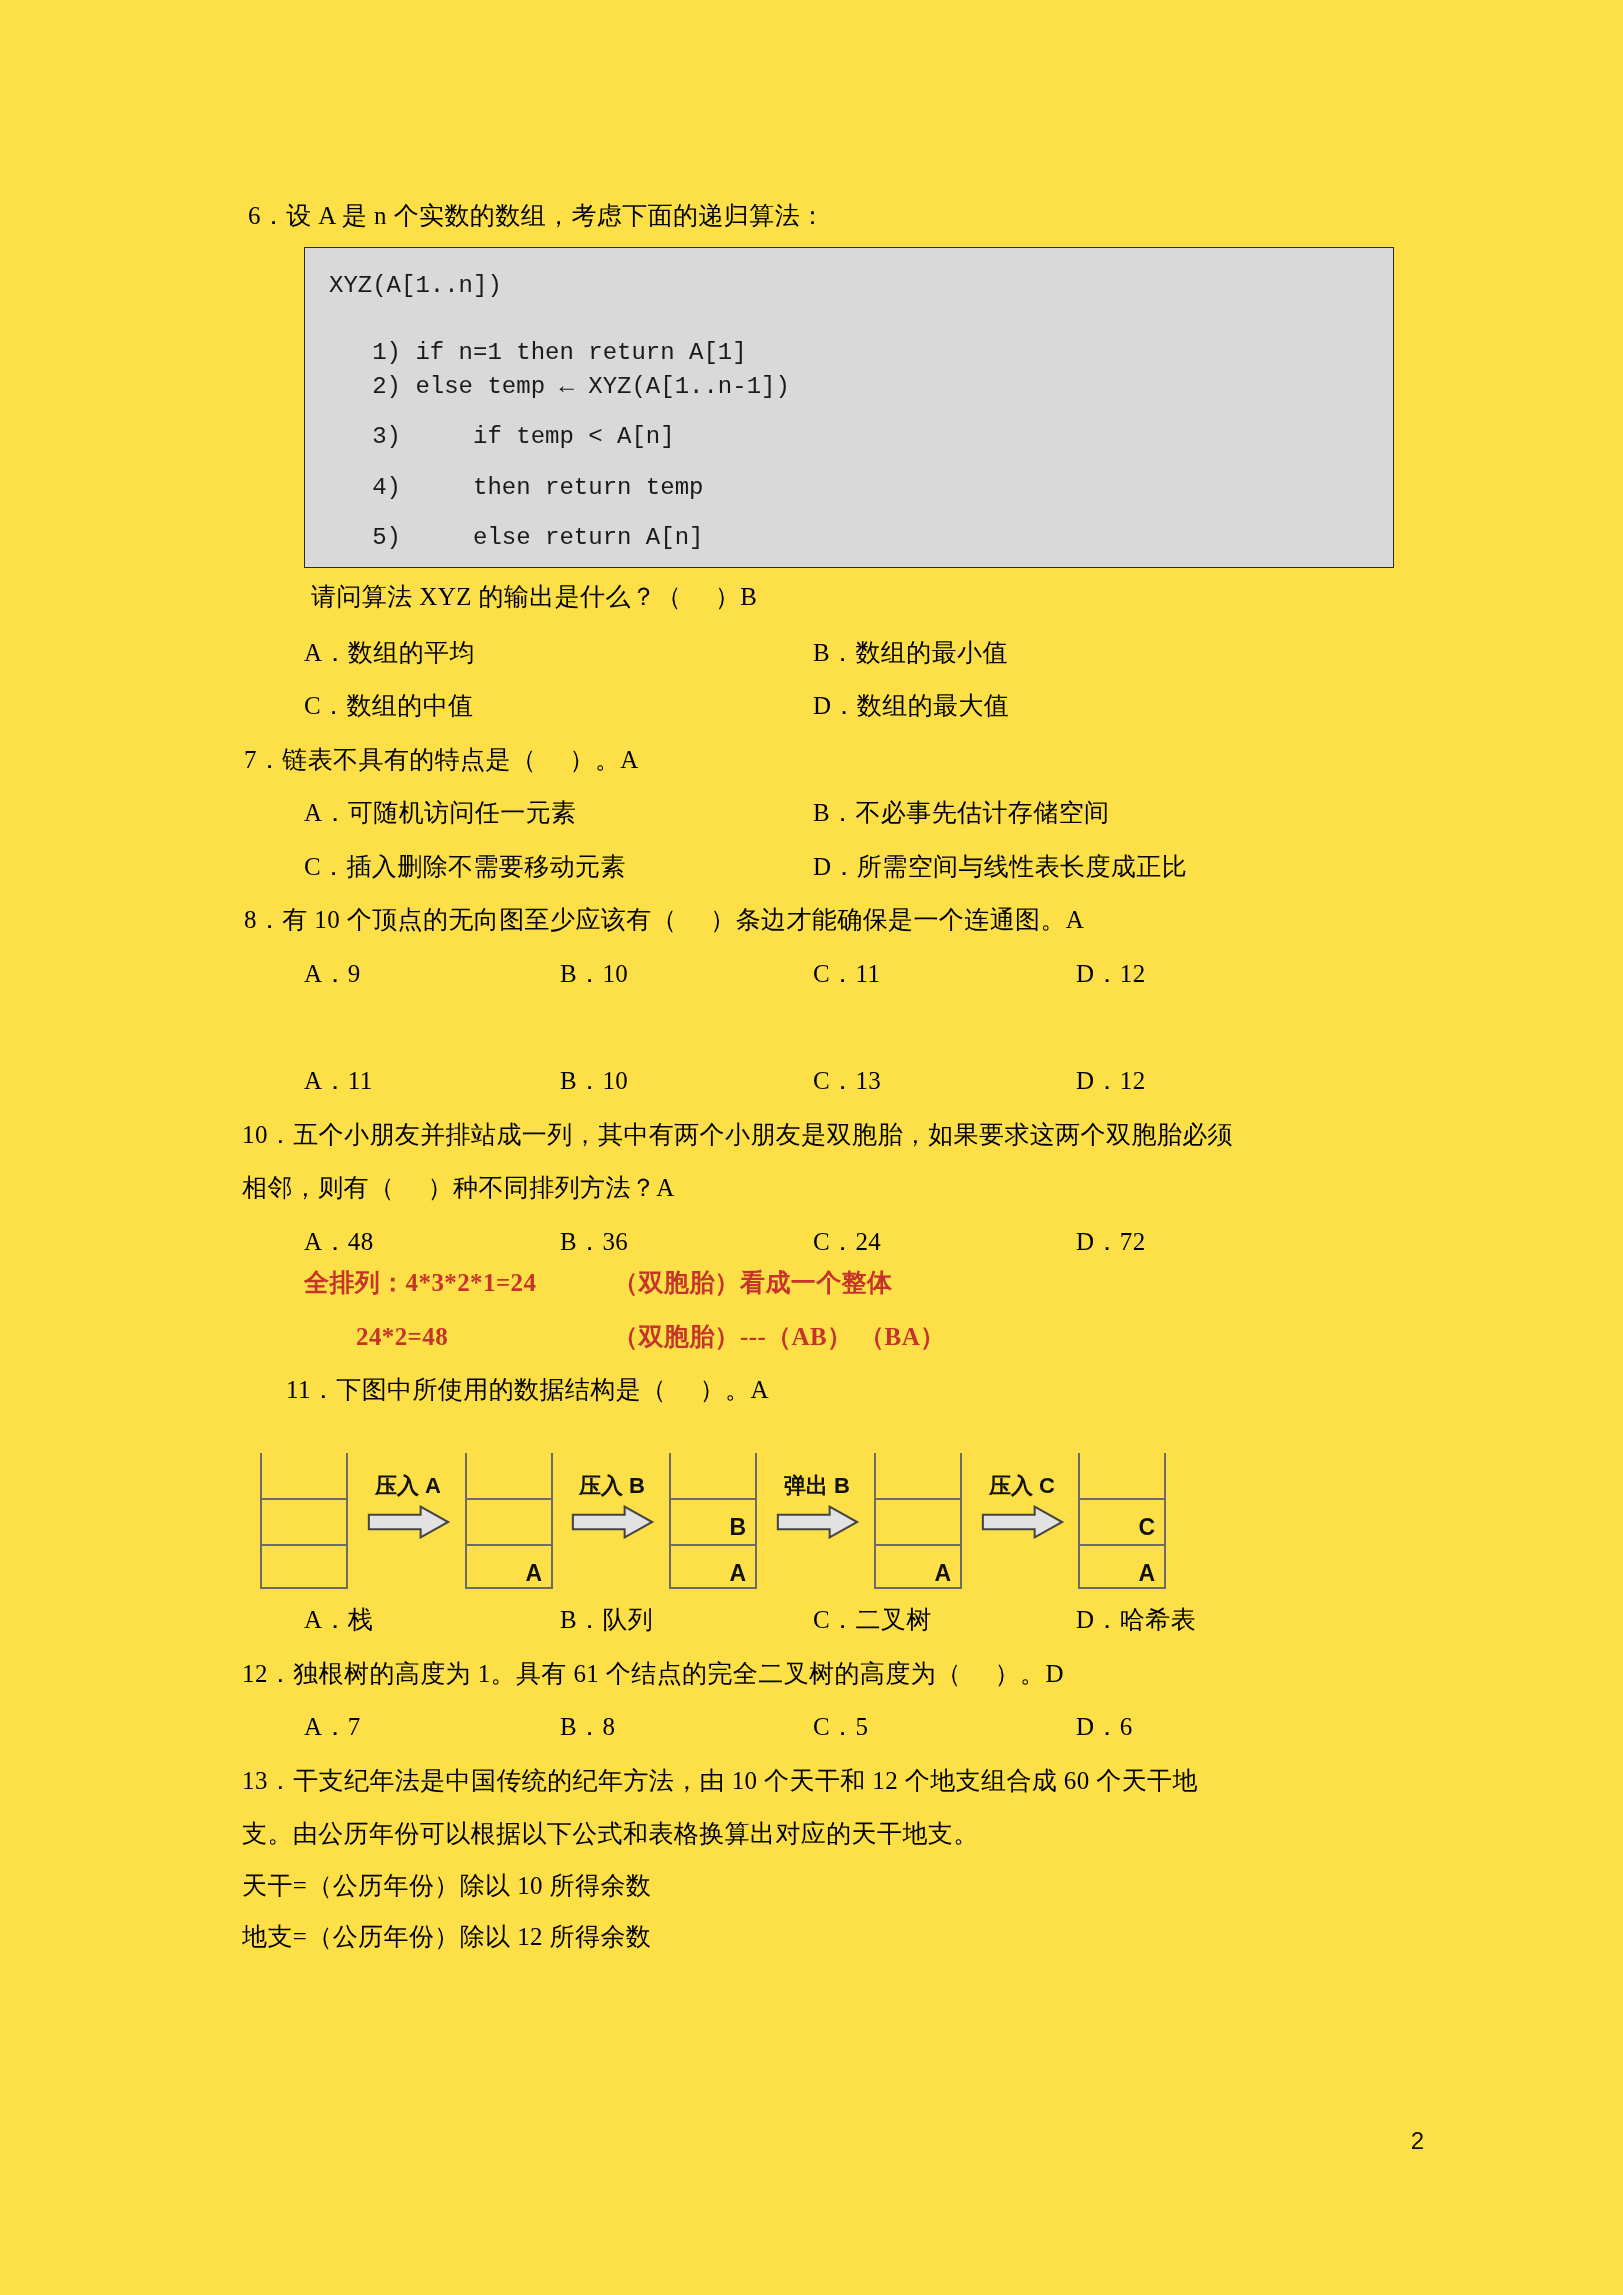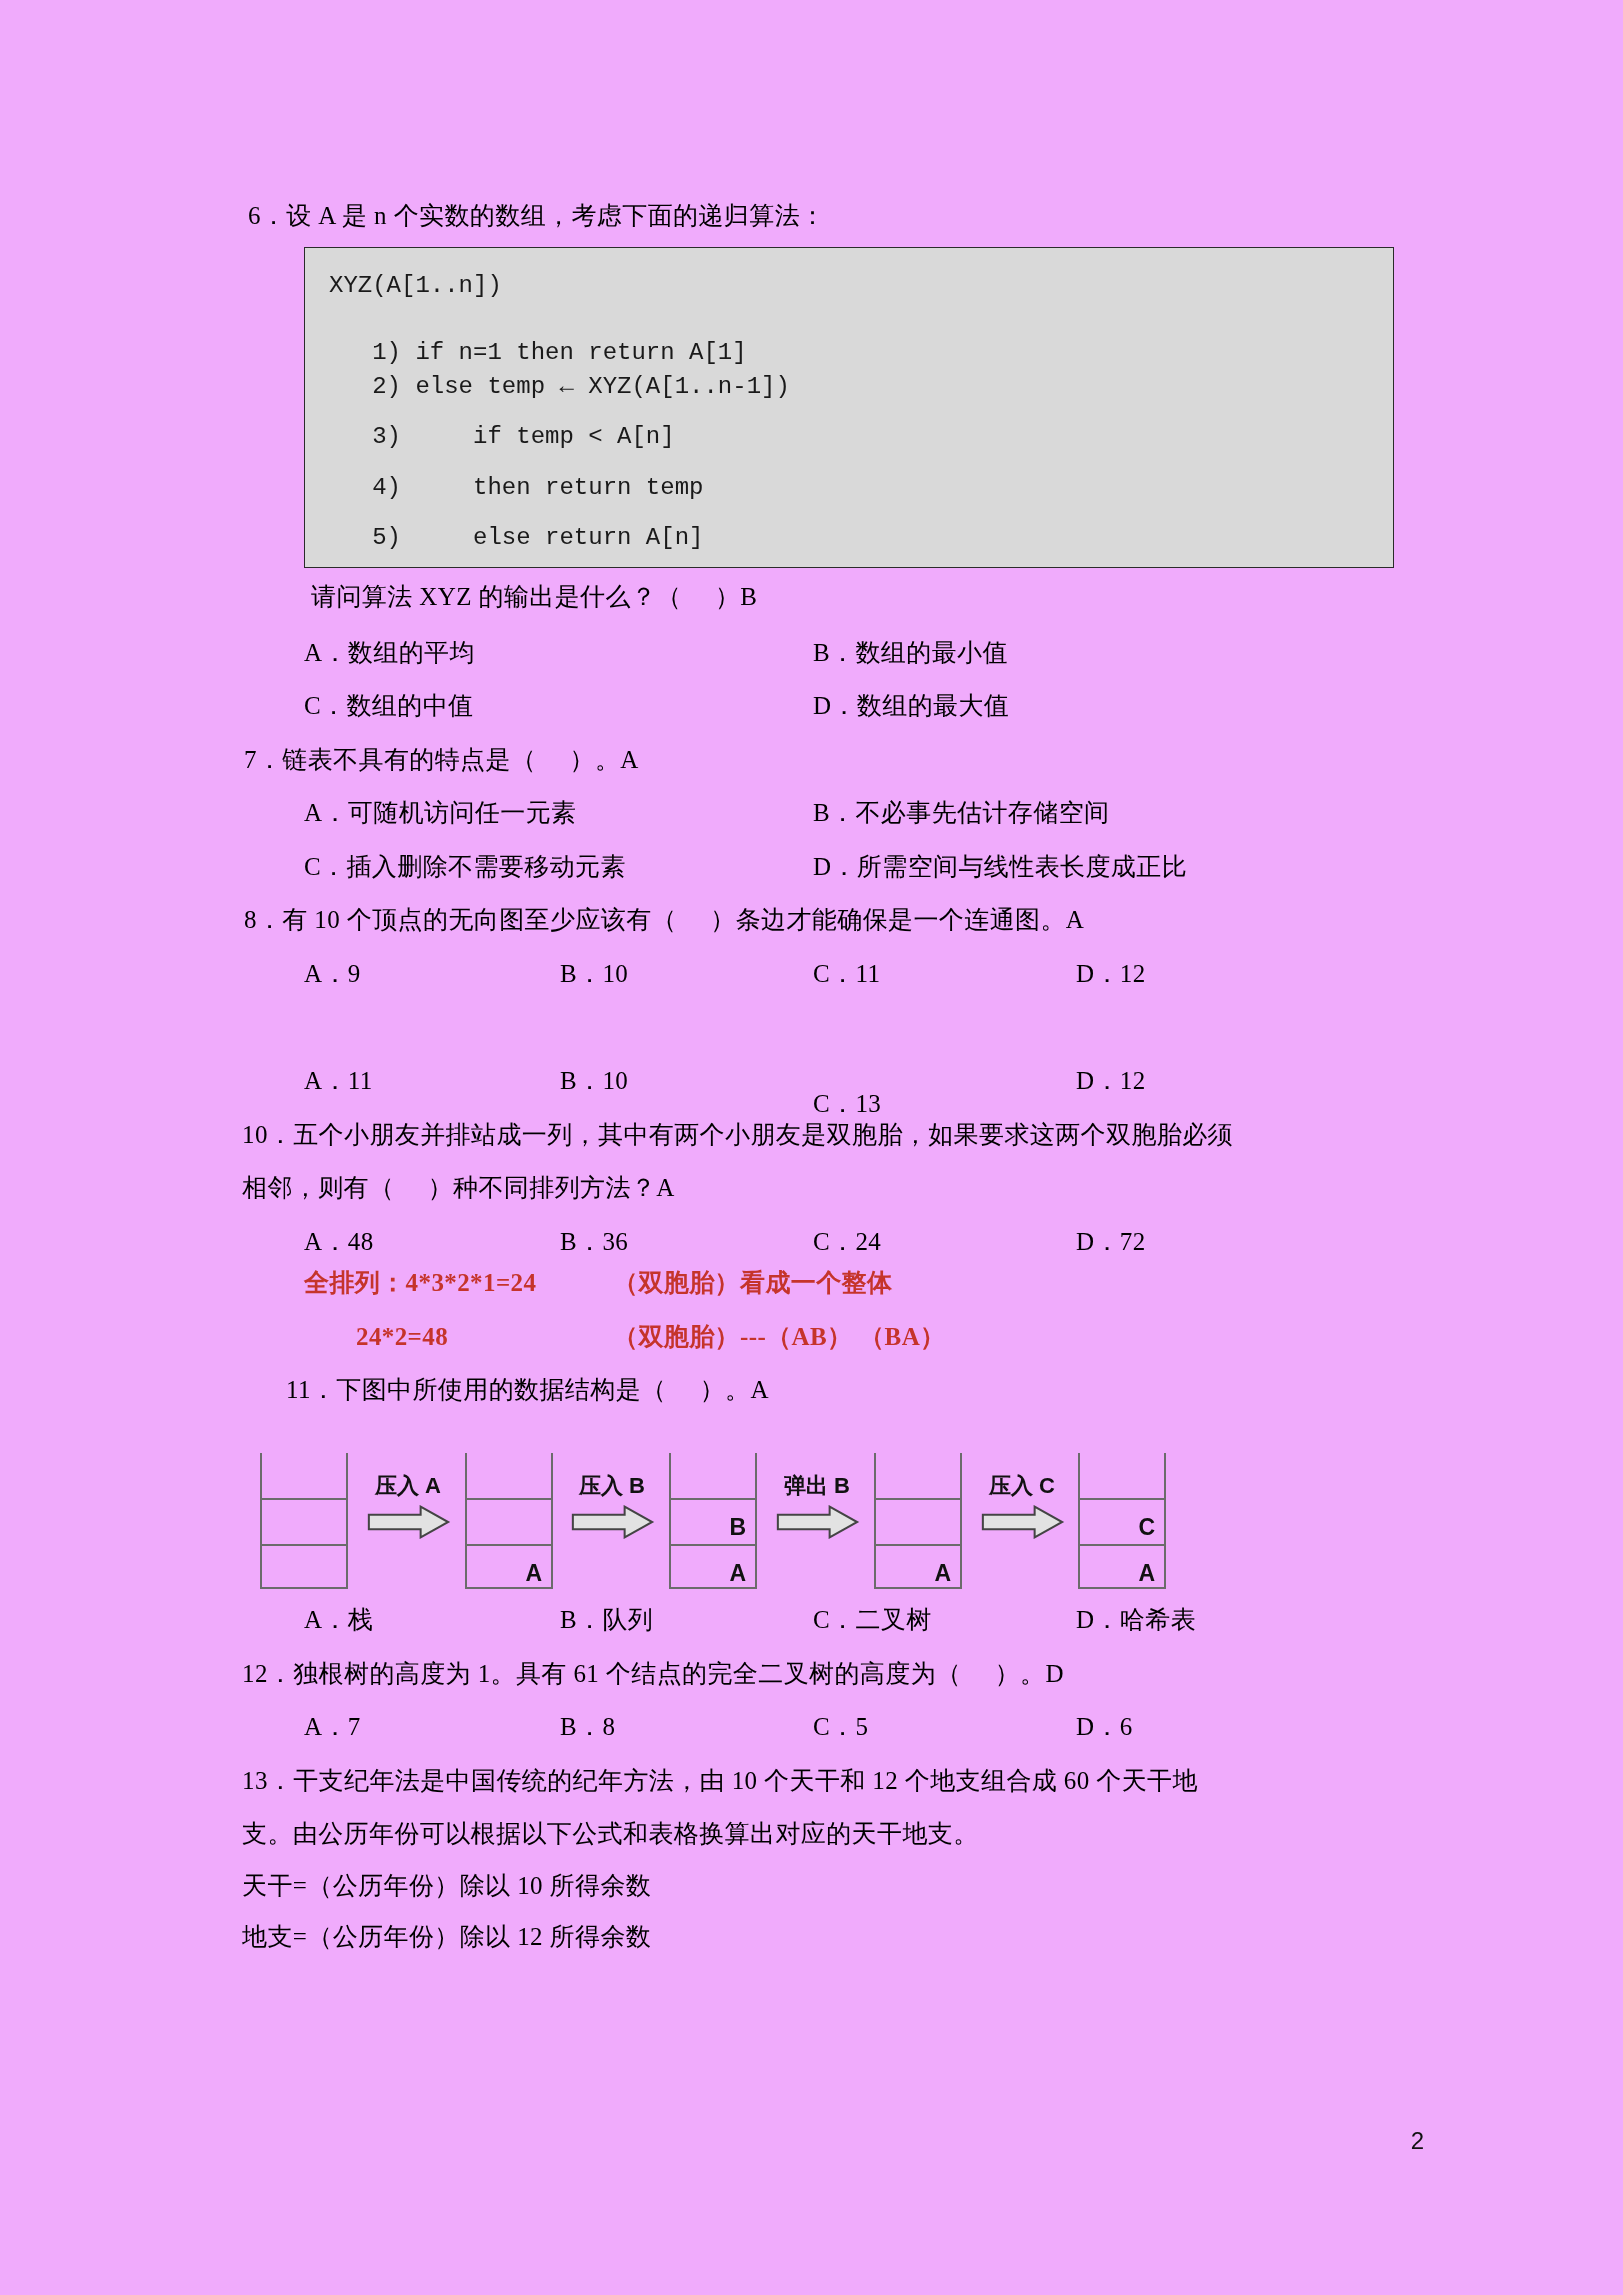--- a/index.html
+++ b/index.html
@@ -8,21 +8,21 @@
     background: #ffffff;
   }
   body {
     font-family: "Liberation Serif", "DejaVu Serif", serif;
     color: #000000;
   }
   .page {
     position: relative;
     width: 1623px;
     height: 2295px;
-    background: #f0abfc;
+    background: #fde047;
     overflow: hidden;
   }
   
   .q-line {
     position: absolute;
     font-size: 25px;
     line-height: 34px;
     letter-spacing: 0.4px;
     white-space: pre;
     font-family: "Liberation Serif", "DejaVu Serif", serif;
@@ -148,21 +148,21 @@
   <div class="q-line" style="left:813px; top:850px;">D．所需空间与线性表长度成正比</div>
 
   <div class="q-line" style="left:244px; top:903px;">8．有 10 个顶点的无向图至少应该有（     ）条边才能确保是一个连通图。A</div>
   <div class="q-line" style="left:304px; top:957px;">A．9</div>
   <div class="q-line" style="left:560px; top:957px;">B．10</div>
   <div class="q-line" style="left:813px; top:957px;">C．11</div>
   <div class="q-line" style="left:1076px; top:957px;">D．12</div>
 
   <div class="q-line" style="left:304px; top:1064px;">A．11</div>
   <div class="q-line" style="left:560px; top:1064px;">B．10</div>
-  <div class="q-line" style="left:813px; top:1064px;margin-top:23px;">C．13</div>
+  <div class="q-line" style="left:813px; top:1064px;">C．13</div>
   <div class="q-line" style="left:1076px; top:1064px;">D．12</div>
 
   <div class="q-line" style="left:242px; top:1118px;">10．五个小朋友并排站成一列，其中有两个小朋友是双胞胎，如果要求这两个双胞胎必须</div>
   <div class="q-line" style="left:242px; top:1171px;">相邻，则有（     ）种不同排列方法？A</div>
 
   <div class="q-line" style="left:304px; top:1225px;">A．48</div>
   <div class="q-line" style="left:560px; top:1225px;">B．36</div>
   <div class="q-line" style="left:813px; top:1225px;">C．24</div>
   <div class="q-line" style="left:1076px; top:1225px;">D．72</div>
 

